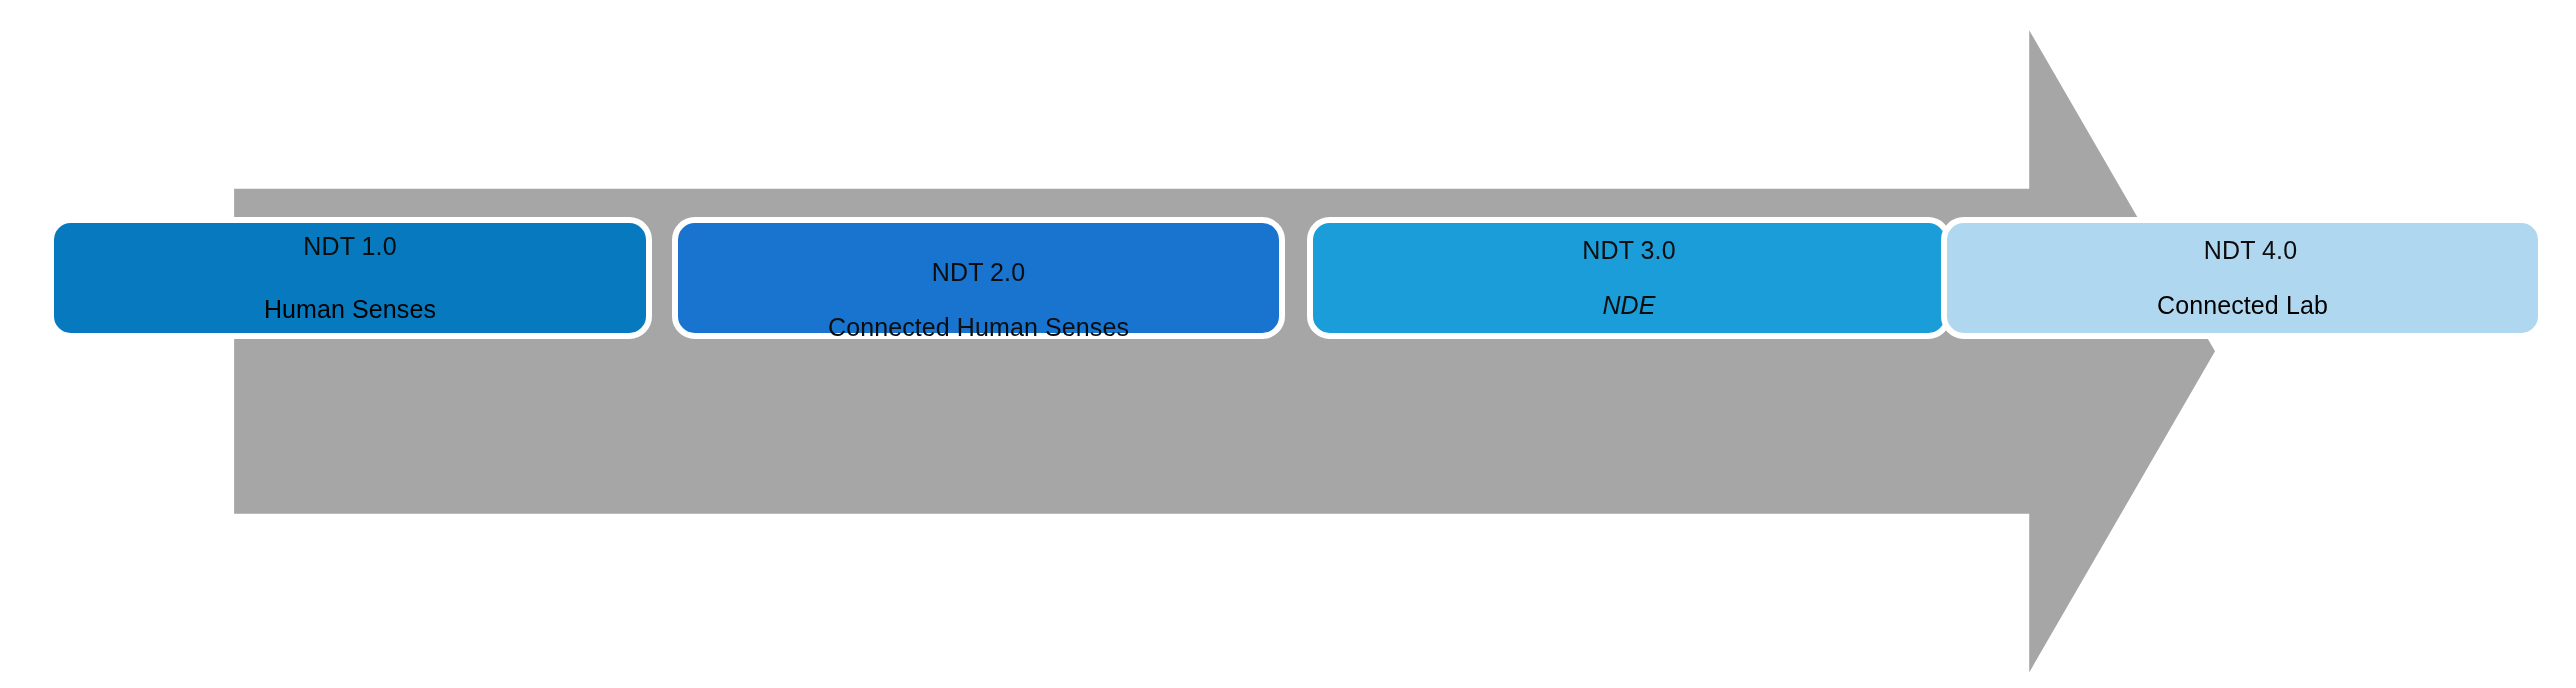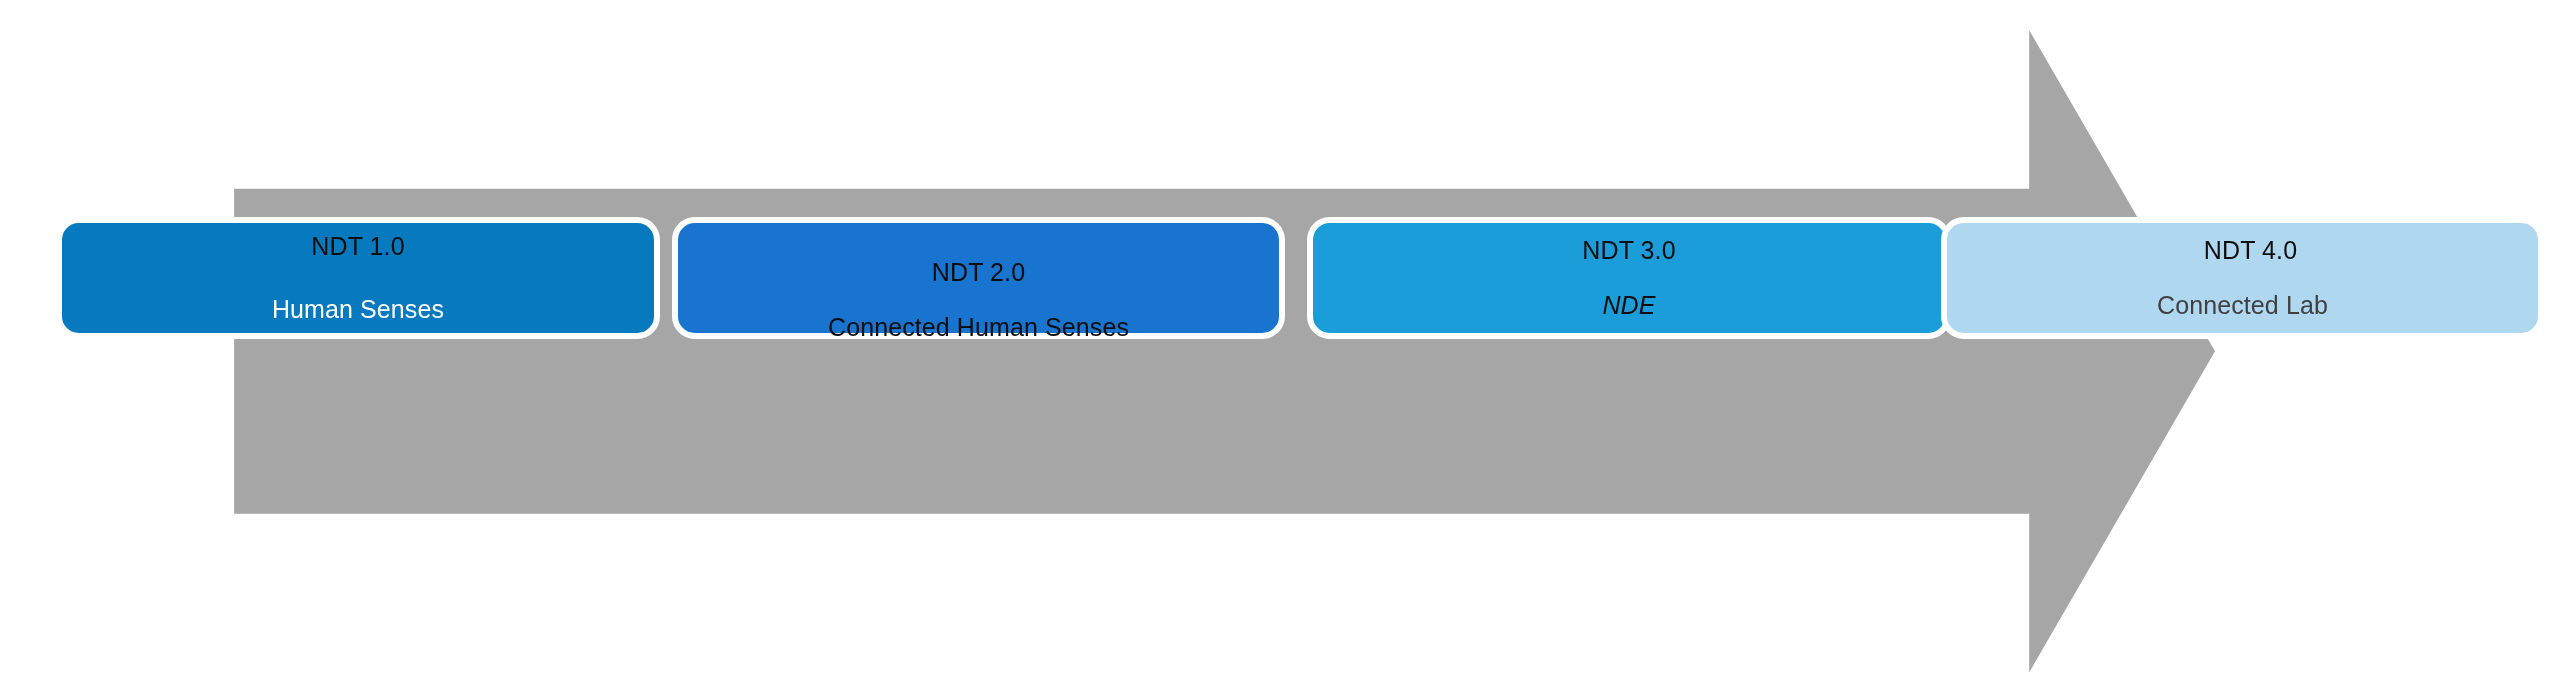--- a/index.html
+++ b/index.html
@@ -68,35 +68,35 @@
 <body>
 
 <div id="canvas" style="background: rgb(255, 255, 255);">
 
   <svg id="arrow-shape" viewBox="0 0 3411 912" preserveAspectRatio="none">
     <polygon id="arrow-poly" points="310,250 2687,250 2687,40 2933,465 2687,890 2687,680 310,680" fill="#a6a6a6"></polygon>
   </svg>
 
   <div id="stages">
 
-    <div class="stage" id="stage-0" style="left: 56px; top: 217px; width: 604px; height: 122px; background: rgb(7, 121, 190); border-color: rgb(255, 255, 255);">
+    <div class="stage" id="stage-0" style="left: 48px; top: 217px; width: 604px; height: 122px; background: rgb(7, 121, 190); border-color: rgb(255, 255, 255);">
       <div class="stage-title" style="color: rgb(13, 13, 13);">NDT 1.0</div>
-      <div class="stage-subtitle" style="color: #ffffff; margin-top: 8px;">Human Senses</div>
+      <div class="stage-subtitle" style="color: #000000; margin-top: 8px;">Human Senses</div>
     </div>
 
     <div class="stage" id="stage-1" style="left: 672px; top: 217px; width: 613px; height: 122px; background: rgb(24, 116, 206); border-color: rgb(255, 255, 255);">
       <div class="stage-title" style="color: rgb(13, 13, 13); margin-top: 44px;">NDT 2.0</div>
       <div class="stage-subtitle" style="color: rgb(13, 13, 13);">Connected Human Senses</div>
     </div>
 
     <div class="stage" id="stage-2" style="left: 1307px; top: 217px; width: 644px; height: 122px; background: rgb(27, 157, 217); border-color: rgb(255, 255, 255);">
       <div class="stage-title" style="color: rgb(13, 13, 13);">NDT 3.0</div>
       <div class="stage-subtitle" style="color: rgb(13, 13, 13); font-style: italic;">NDE</div>
     </div>
 
     <div class="stage" id="stage-3" style="left: 1941px; top: 217px; width: 603px; height: 122px; background: rgb(176, 215, 240); border-color: rgb(255, 255, 255);">
       <div class="stage-title" style="color: rgb(13, 13, 13); margin-left: 16px;">NDT 4.0</div>
-      <div class="stage-subtitle" style="color: #404040; text-align: center;">Connected Lab</div>
+      <div class="stage-subtitle" style="color: #000000; text-align: center;">Connected Lab</div>
     </div>
 
   </div>
 </div>
 
 
 </body></html>

